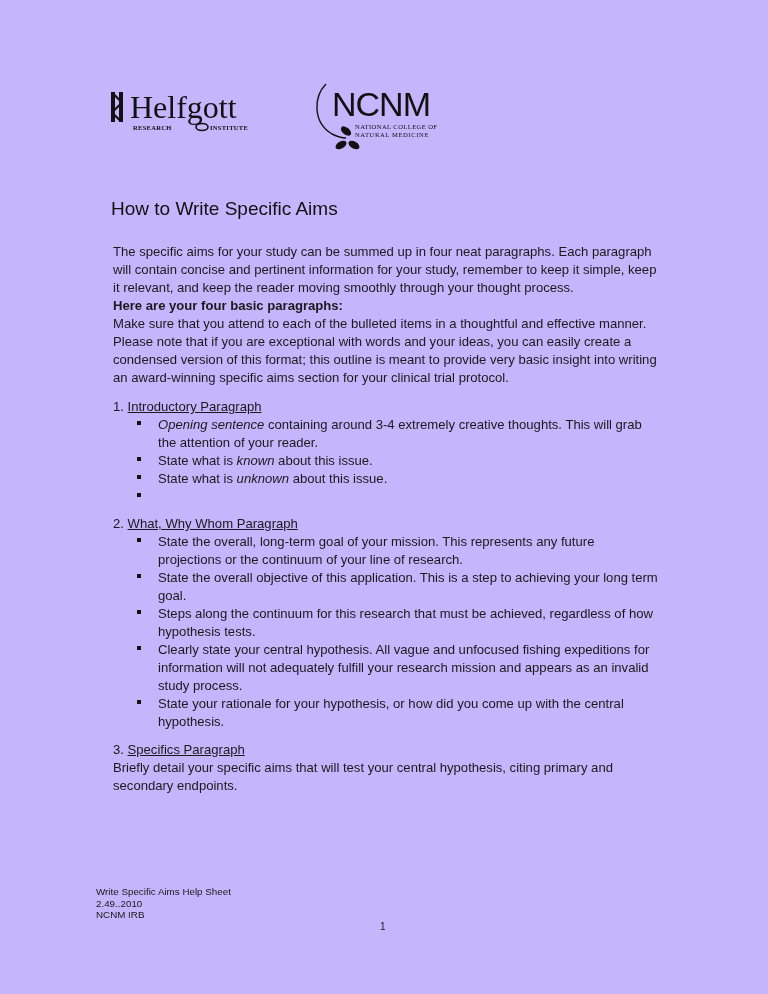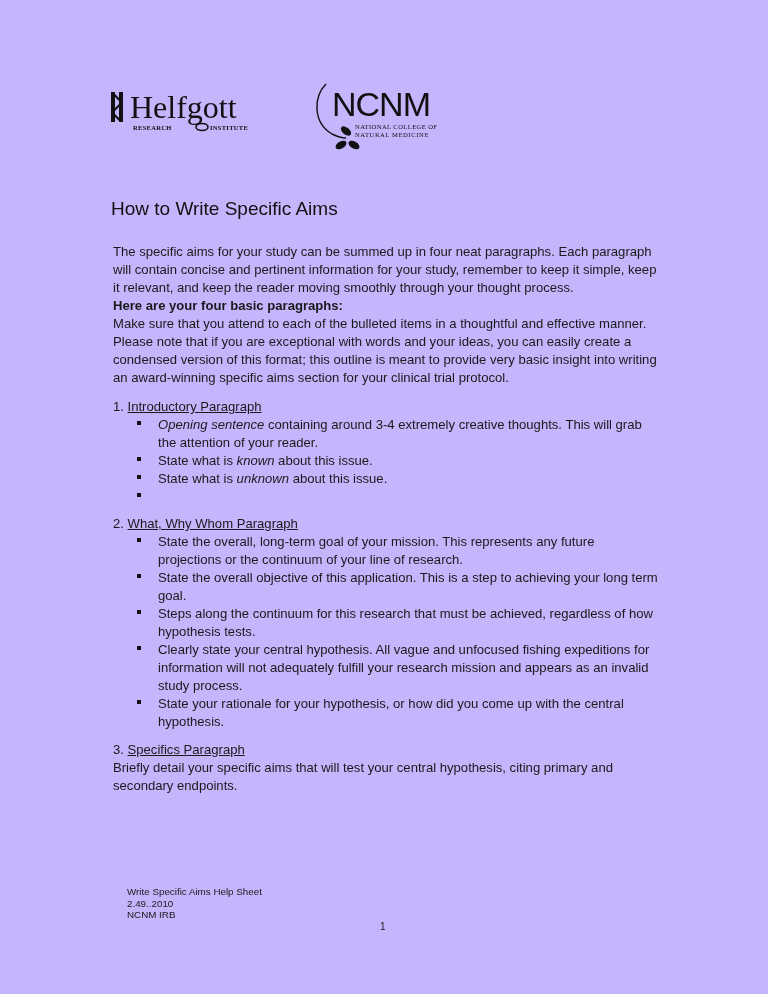--- a/index.html
+++ b/index.html
@@ -81,21 +81,21 @@
     position: absolute;
     left: 24px;
     top: 5px;
     width: 4px;
     height: 4px;
     background: #111;
   }
   em { font-style: italic; }
   .footer {
     position: absolute;
-    left: 127px;
+    left: 96px;
     top: 886px;
     font-size: 9.8px;
     line-height: 11.5px;
     color: #1a1a1a;
   }
   .page-number {
     position: absolute;
     left: 380px;
     top: 921px;
     font-size: 10px;

